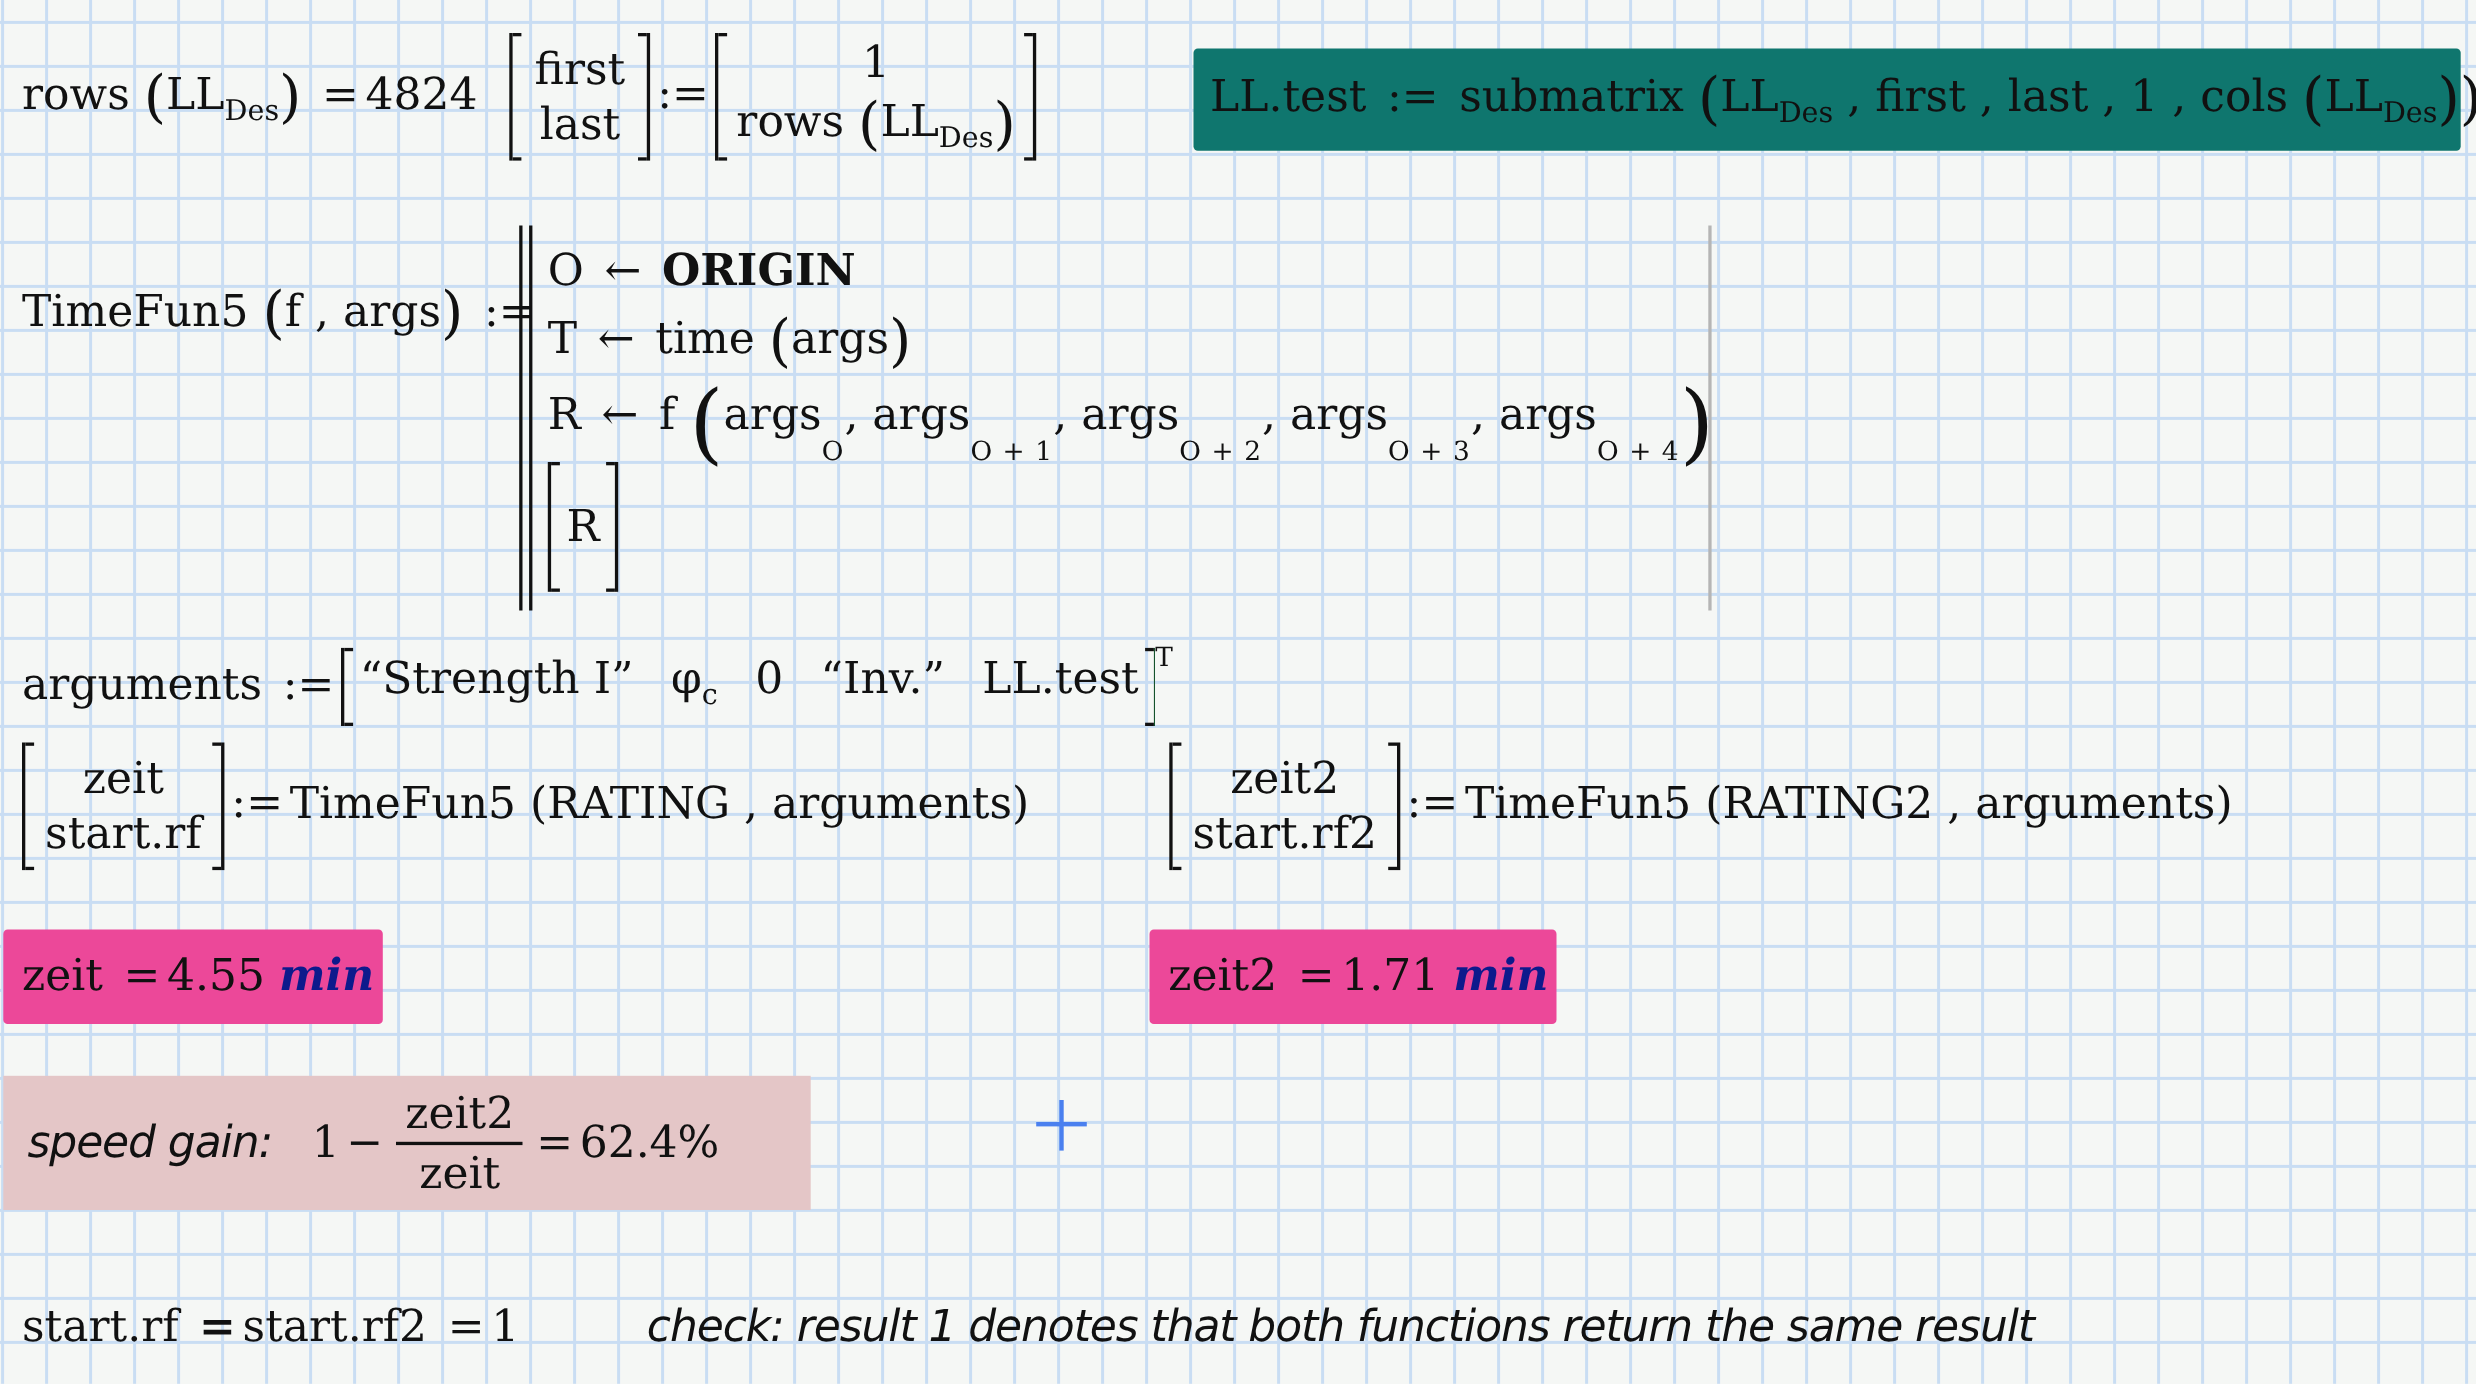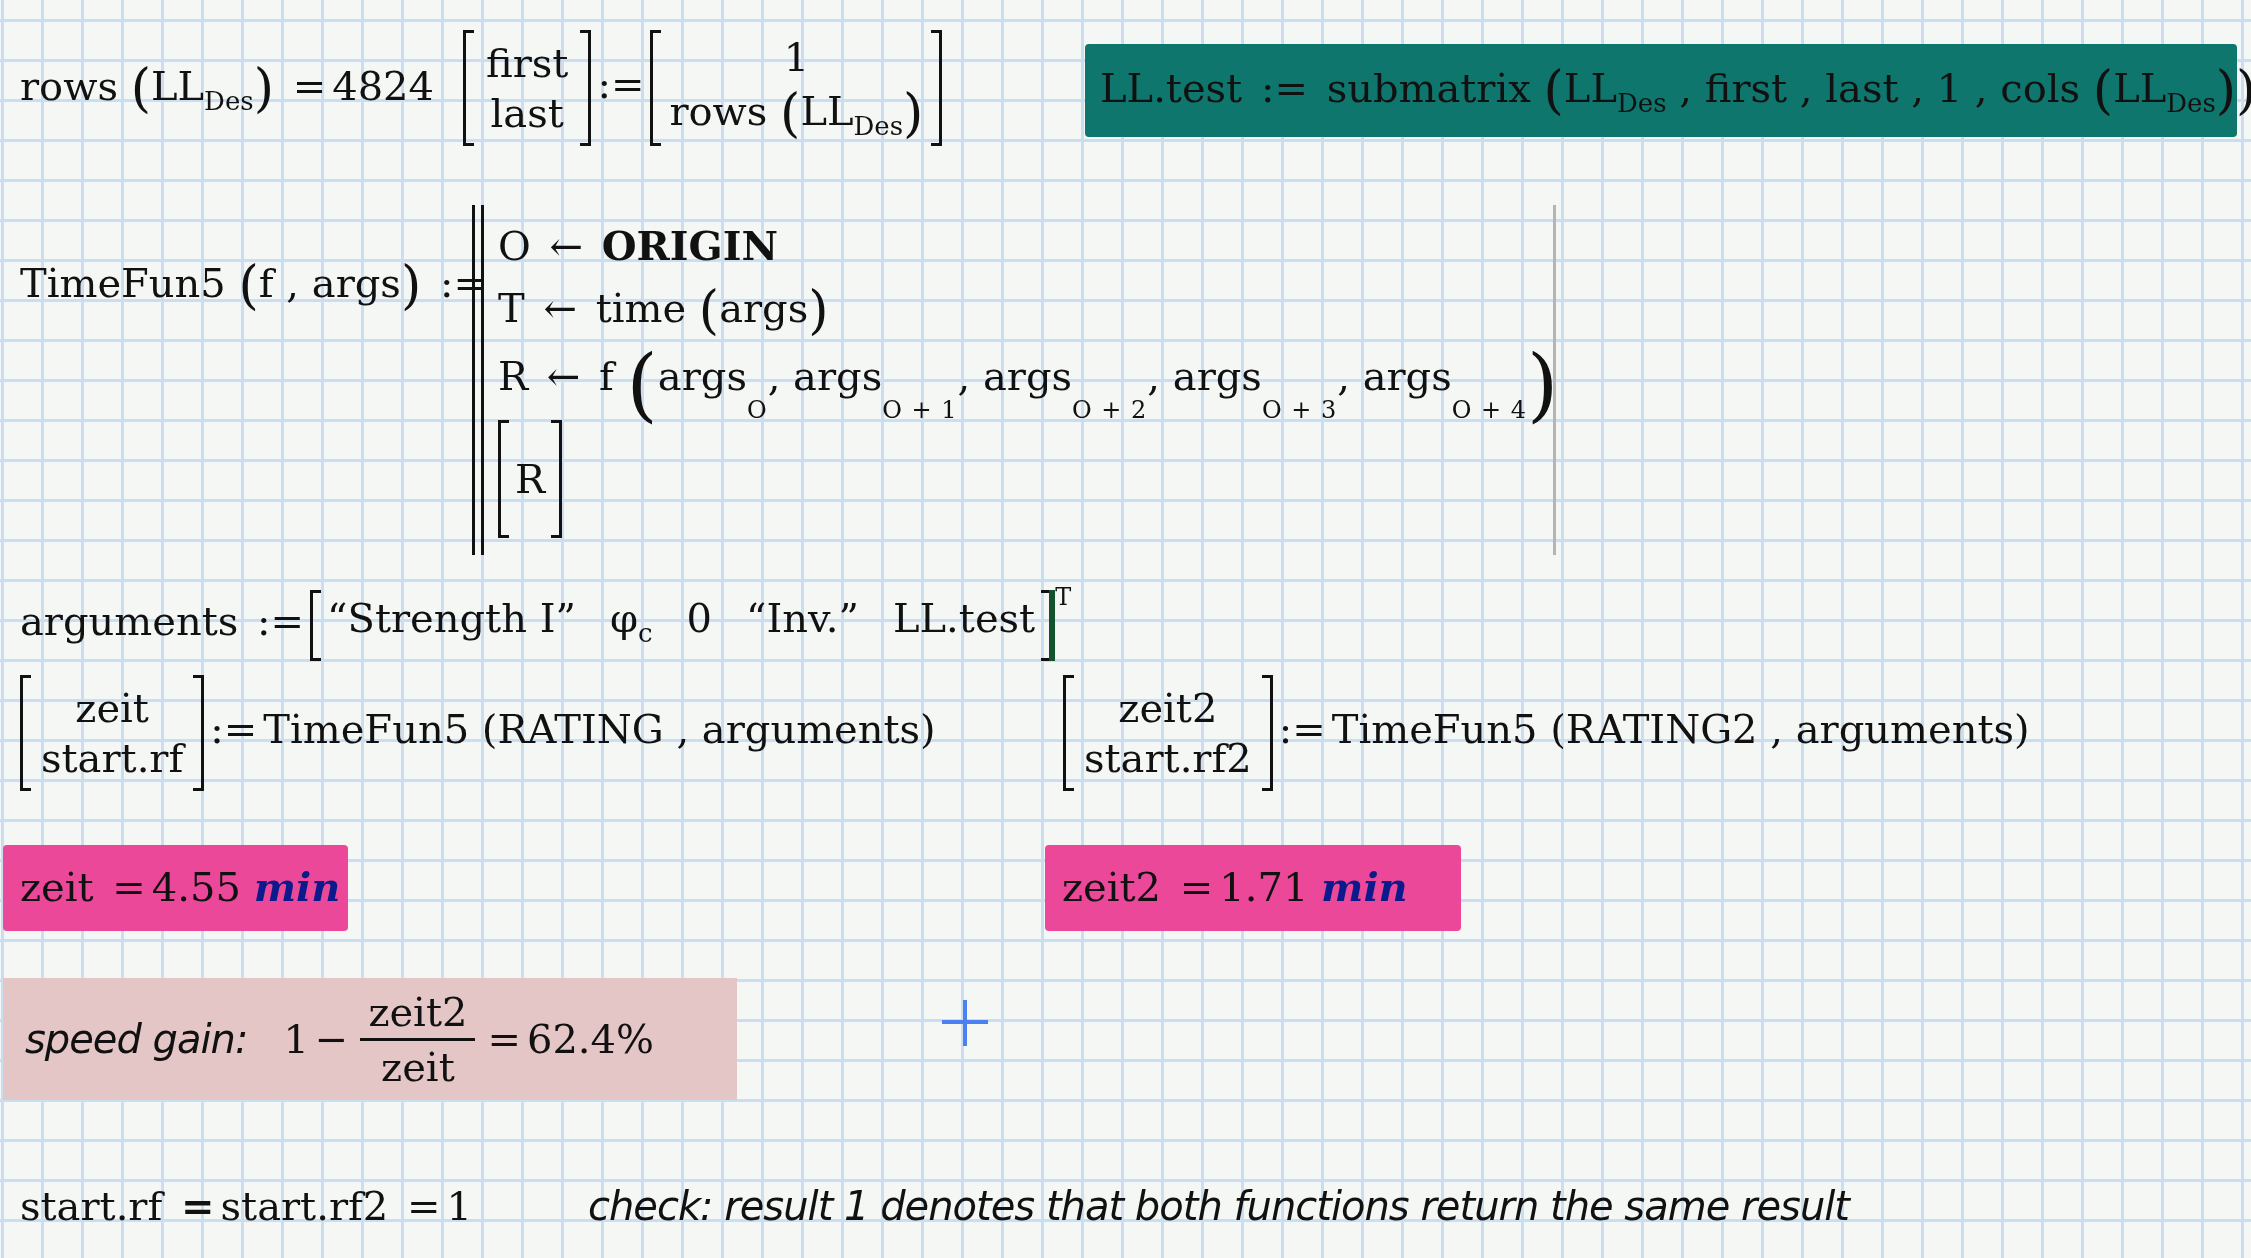--- a/index.html
+++ b/index.html
@@ -43,21 +43,21 @@
   .program-line { position: absolute; white-space: nowrap; font-size: 40px; }
   .right-rule { position: absolute; width: 3px; background: #b5b5b5; }
   .comment { font-family: "DejaVu Sans", "Liberation Sans", sans-serif; font-style: italic; font-size: 40px; letter-spacing: -1px; }
   .frac { display: inline-flex; flex-direction: column; align-items: center; vertical-align: middle; margin: 0 6px; }
   .frac .num { padding: 0 8px 6px; border-bottom: 3px solid #111; }
   .frac .den { padding: 6px 8px 0; }
   .crosshair { position: absolute; width: 46px; height: 46px; }
   .crosshair .h { position: absolute; left: 0; top: 20px; width: 46px; height: 4px; background: #4a80ef; }
   .crosshair .v { position: absolute; left: 21px; top: 0; width: 4px; height: 46px; background: #4a80ef; }
   .wide-bracket {
-    display: inline-block; border-left: 3px solid #111; border-right: 6px solid #14532d; position: relative;
+    display: inline-block; border-left: 3px solid #111; border-right: 1px solid #14532d; position: relative;
     padding: 0 14px; vertical-align: middle; line-height: 56px;
   }
   .wide-bracket .tl, .wide-bracket .tr, .wide-bracket .bl, .wide-bracket .br { position: absolute; width: 8px; height: 3px; background: #111; }
   .wide-bracket .tl { top: 0; left: 0; } .wide-bracket .tr { top: 0; right: 0; }
   .wide-bracket .bl { bottom: 0; left: 0; } .wide-bracket .br { bottom: 0; right: 0; }
   .gap { display: inline-block; width: 34px; }
 </style>
 </head>
 <body>
 
@@ -161,21 +161,21 @@
     <span>start.rf2</span>
   </span><span class="op">:=</span><span>TimeFun5 (RATING2 , arguments)</span>
 </div>
 
 <div class="region math box-green" style="left:3px; top:845px; width:345px; height:86px; box-sizing:border-box; padding:22px 0 0 17px;">
   <span>zeit</span>
   <span class="op">=</span><span>4.55</span>
   <span class="unit">min</span>
 </div>
 
-<div class="region math box-green" style="left:1045px; top:845px; width:416px; height:86px; box-sizing:border-box; padding:22px 0 0 17px;">
+<div class="region math box-green" style="left:1045px; top:845px; width:370px; height:86px; box-sizing:border-box; padding:22px 0 0 17px;">
   <span>zeit2</span>
   <span class="op">=</span><span>1.71</span>
   <span class="unit">min</span>
 </div>
 
 <div class="region box-red" style="left:3px; top:978px; width:734px; height:122px; box-sizing:border-box; padding:0 0 0 22px; display:flex; align-items:center;">
   <span class="comment" style="margin-right:36px;">speed gain:</span>
   <span class="math">1</span>
   <span class="math op">−</span>
   <span class="frac math">

